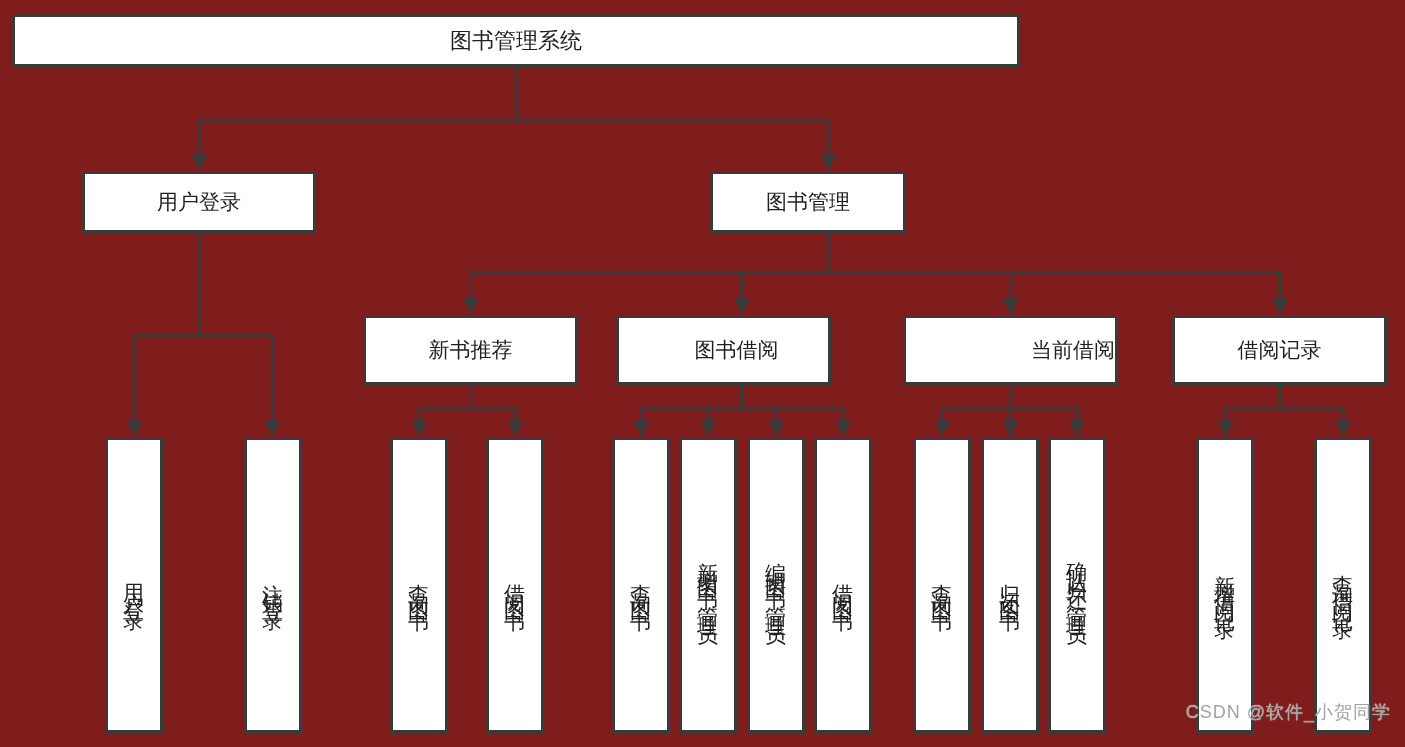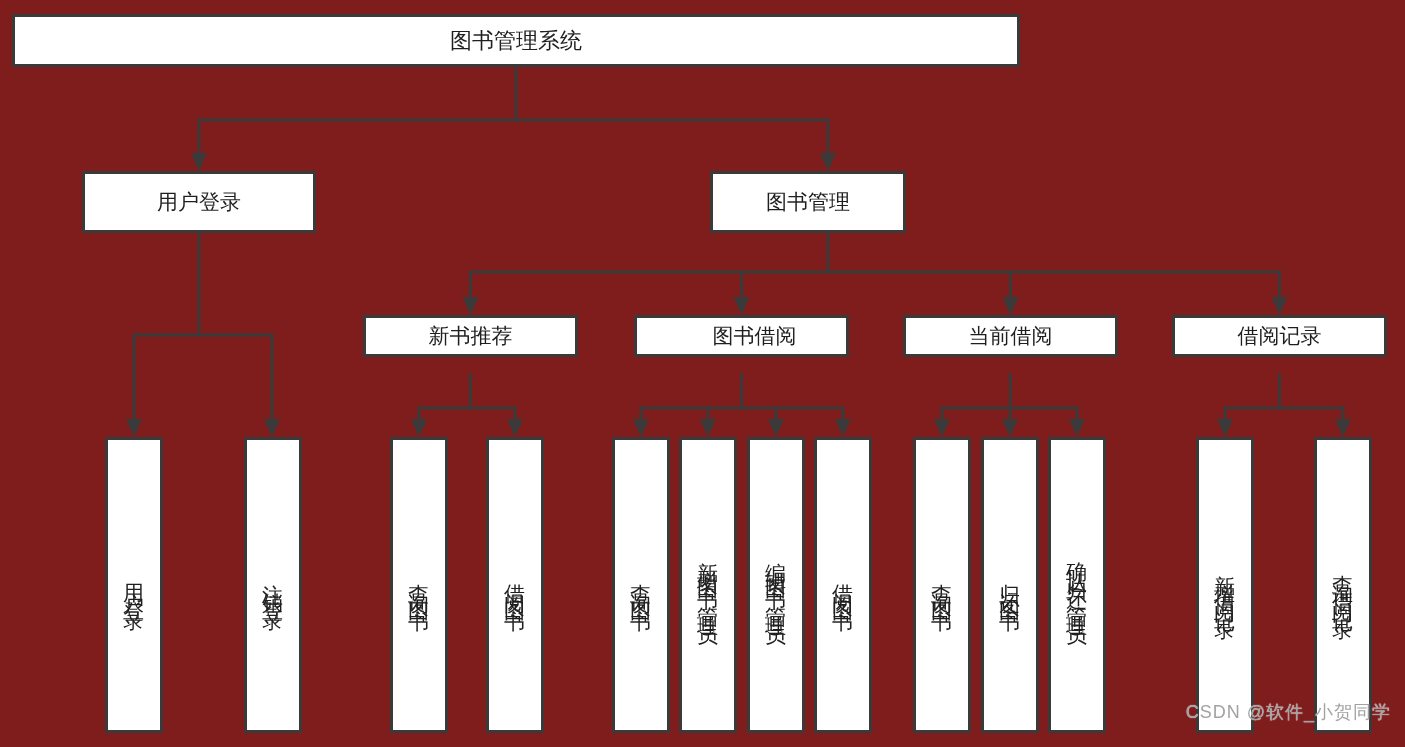--- a/index.html
+++ b/index.html
@@ -19,21 +19,21 @@
     display:flex;
     align-items:center;
     justify-content:center;
     color:#1f1f1f;
     font-size:21px;
     z-index:2;
     white-space:nowrap;
   }
   .root{left:12px;top:14px;width:1008px;height:53px;font-size:22px;}
   .lvl2{top:171px;height:62px;}
-  .lvl3{top:315px;width:215px;height:42px;}
+  .lvl3{top:315px;width:215px;height:70px;}
   .leaf{
     top:437px;width:58px;height:296px;
     writing-mode:vertical-rl;
     text-orientation:mixed;
     letter-spacing:9px;
     font-size:21px;
     line-height:1;
   }
   #watermark{
     position:absolute;
@@ -109,24 +109,24 @@
   <div class="box lvl2" style="left:82px;width:234px;">
     <span>用户登录</span>
   </div>
   <div class="box lvl2" style="left:710px;width:196px;">
     <span>图书管理</span>
   </div>
 
   <div class="box lvl3" style="left:363px;">
     <span>新书推荐</span>
   </div>
-  <div class="box lvl3" style="left:634px;padding-left:26px;">
+  <div class="box lvl3" style="left:616px;padding-left:26px;">
     <span>图书借阅</span>
   </div>
-  <div class="box lvl3" style="left:903px;">
+  <div class="box lvl3" style="left:903px;justify-content:flex-end;">
     <span>当前借阅</span>
   </div>
   <div class="box lvl3" style="left:1172px;">
     <span>借阅记录</span>
   </div>
 
   <div class="box leaf" style="left:105px;">
     <span>用户登录</span>
   </div>
   <div class="box leaf" style="left:244px;">

